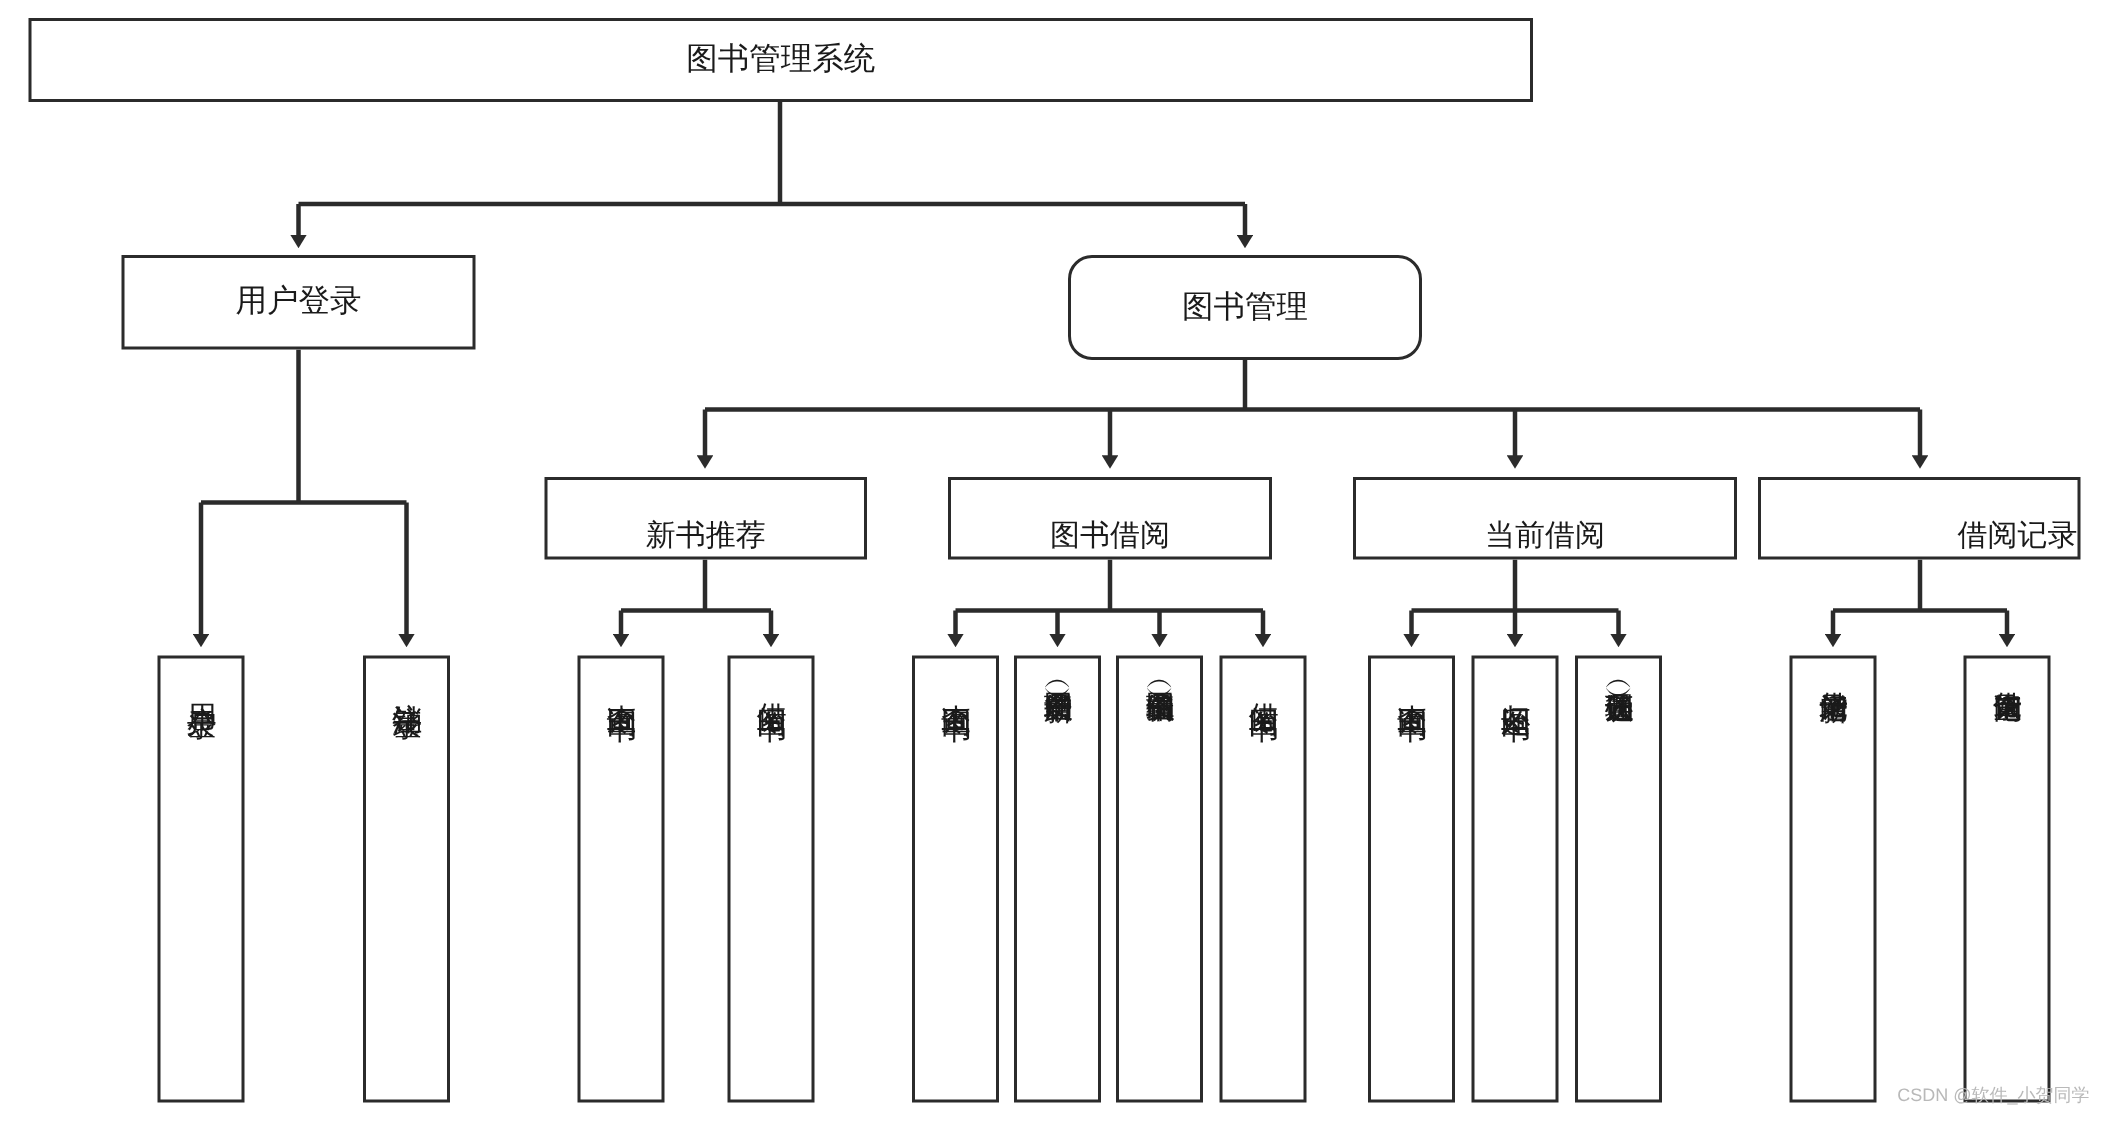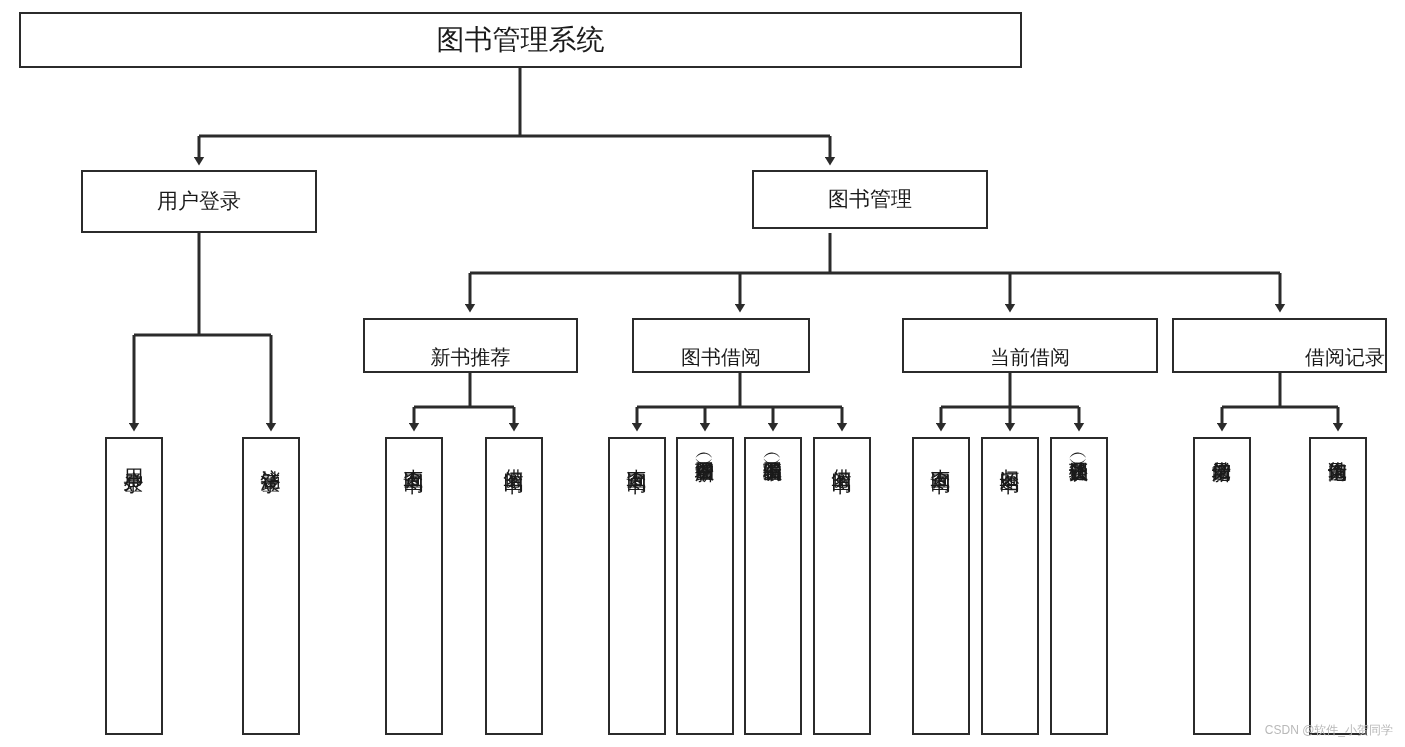--- a/index.html
+++ b/index.html
@@ -36,21 +36,21 @@
     justify-content: center;
     color: #1a1a1a;
   }
   .node-label {
     display: block;
     text-align: center;
     line-height: 1.18;
     white-space: nowrap;
   }
   .node-root .node-label {
-    font-size: 28px;
+    font-size: 21px;
   }
   .node-l2 .node-label {
     font-size: 21px;
   }
   .node-l3 .node-label {
     font-size: 20px;
     margin-top: 24px;
   }
   .node-leaf {
     align-items: flex-start;
@@ -141,28 +141,28 @@
     </g>
   </svg>
 
   <div class="node node-root" style="left:19px; top:12px; width:1003px; height:56px;">
     <span class="node-label">图书管理系统</span>
   </div>
 
   <div class="node node-l2" style="left:81px; top:170px; width:236px; height:63px;">
     <span class="node-label">用户登录</span>
   </div>
-  <div class="node node-l2" style="left:752px; top:170px; width:236px; height:59px;">
+  <div class="node node-l2" style="left:712px; top:170px; width:236px; height:70px;border-radius:16px;">
     <span class="node-label">图书管理</span>
   </div>
 
   <div class="node node-l3" style="left:363px; top:318px; width:215px; height:55px;">
     <span class="node-label">新书推荐</span>
   </div>
-  <div class="node node-l3" style="left:632px; top:318px; width:178px; height:55px;">
+  <div class="node node-l3" style="left:632px; top:318px; width:216px; height:55px;">
     <span class="node-label">图书借阅</span>
   </div>
   <div class="node node-l3" style="left:902px; top:318px; width:256px; height:55px;">
     <span class="node-label">当前借阅</span>
   </div>
   <div class="node node-l3" style="left:1172px; top:318px; width:215px; height:55px;justify-content:flex-end;">
     <span class="node-label">借阅记录</span>
   </div>
 
   <div class="node node-leaf" style="left:105px; top:437px; width:58px; height:298px;">

